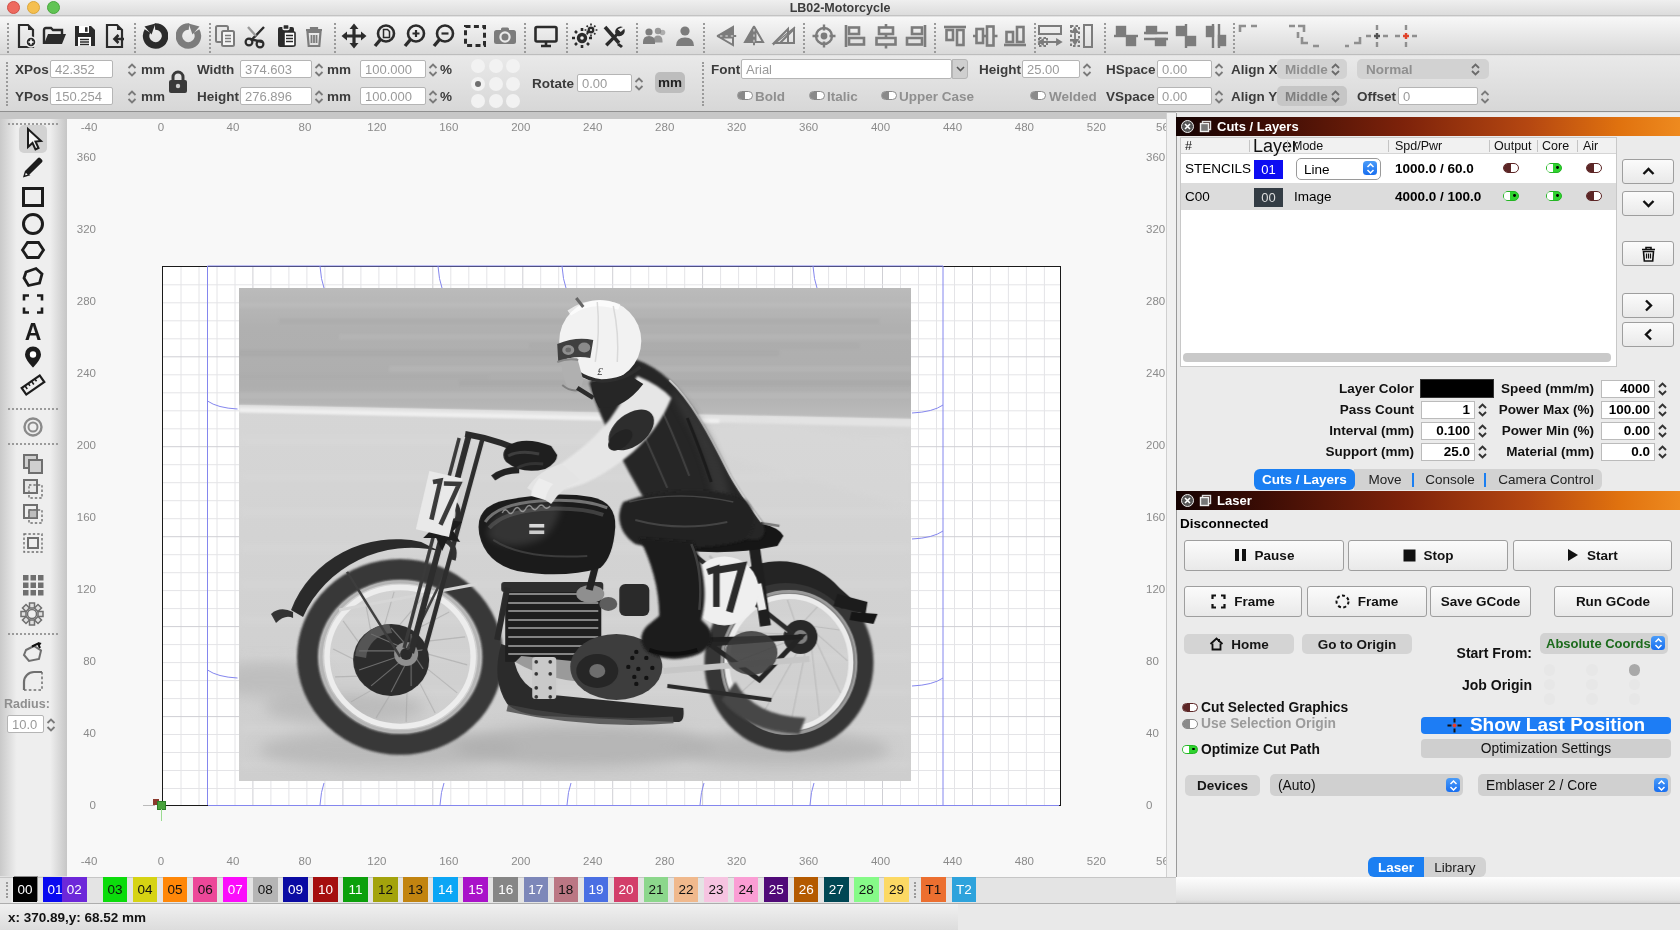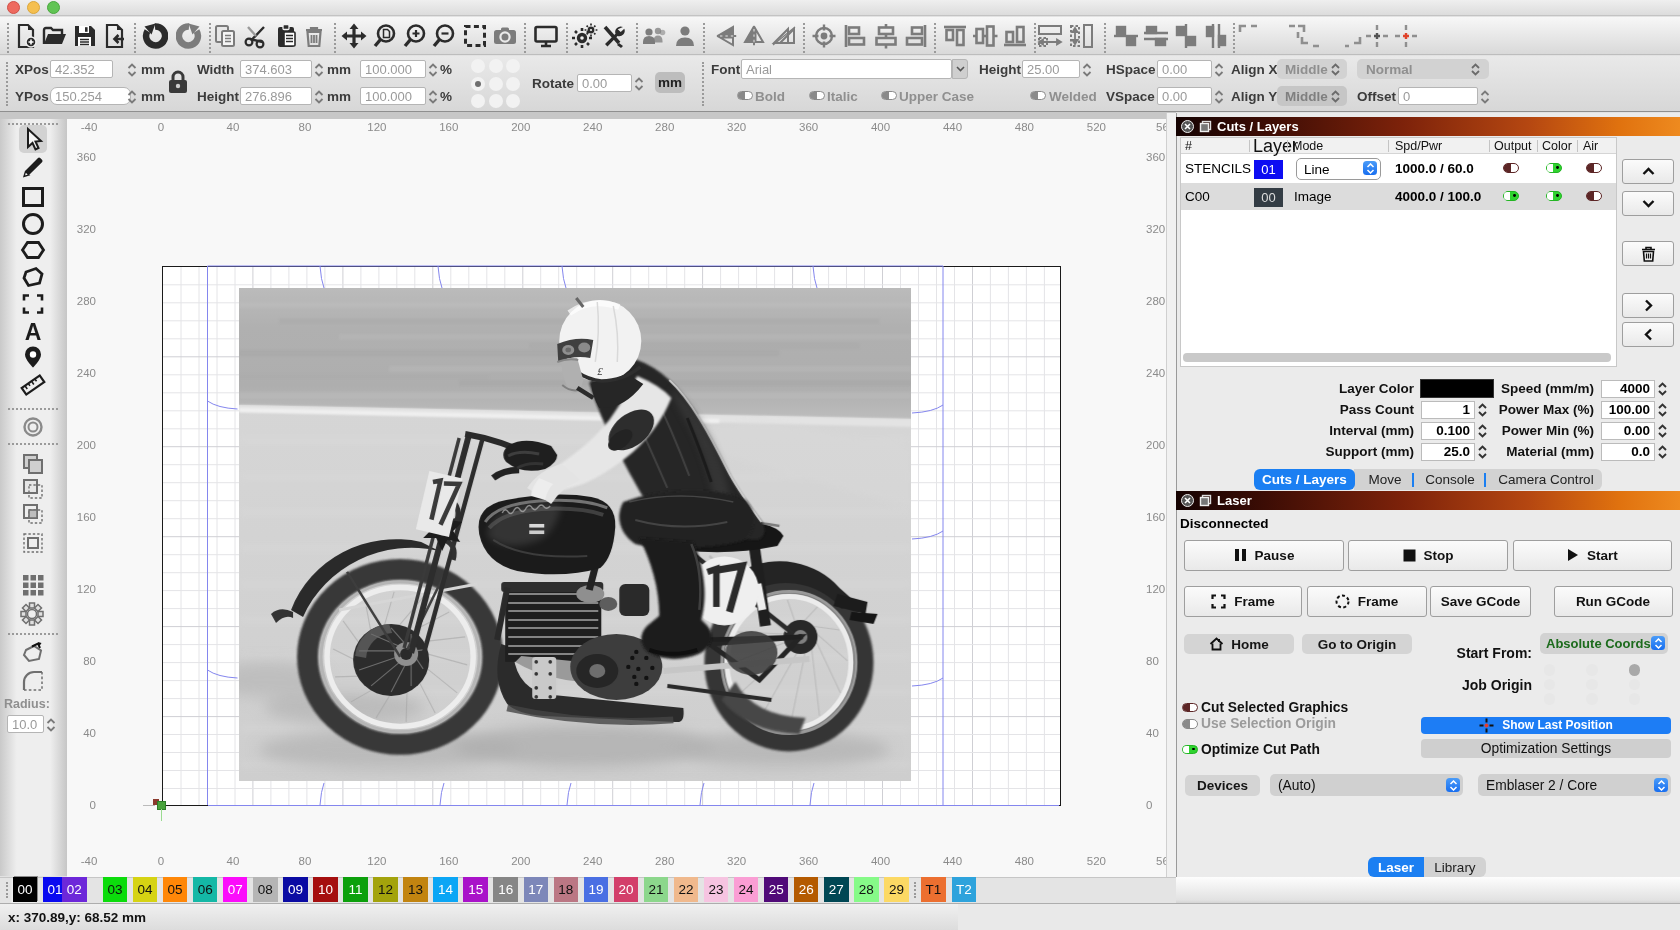--- a/index.html
+++ b/index.html
@@ -20,20 +20,21 @@
 .stp{position:absolute;width:13px;display:flex;flex-direction:column;align-items:center;justify-content:center;color:#555;}
 .bluestp{position:absolute;width:14px;height:14px;border-radius:3.5px;background:linear-gradient(#4b9cf8,#176ef0);display:flex;flex-direction:column;align-items:center;justify-content:center;}
 .sw{position:absolute;top:877px;width:24.6px;height:25px;font-size:13.5px;display:flex;align-items:center;justify-content:center;}
 </style></head><body>
 <div id="app">
 
 <div class="abs" style="left:0;top:0;width:1680px;height:16px;background:linear-gradient(#efefef,#dcdcdc);border-bottom:1px solid #c3c3c3;"></div>
 <div class="abs" style="left:7px;top:1px;width:13px;height:13px;border-radius:50%;background:#ee6a5f;border:0.5px solid #d05048;"></div>
 <div class="abs" style="left:27px;top:1px;width:13px;height:13px;border-radius:50%;background:#f5bf4f;border:0.5px solid #dba63a;"></div>
 <div class="abs" style="left:47px;top:1px;width:13px;height:13px;border-radius:50%;background:#61c454;border:0.5px solid #4aa73e;"></div>
+<div class="abs" style="left:0;top:0px;width:1680px;height:16px;display:flex;align-items:center;justify-content:center;font-size:12.5px;font-weight:bold;color:#3d3d3d;">LB02-Motorcycle</div>
 <div class="abs" style="left:0;top:17px;width:1680px;height:38px;background:linear-gradient(#f7f7f7,#d9d9d9);border-bottom:1px solid #bdbdbd;"></div>
     <svg class="ic" style="left:12.7px;top:23px" width="26" height="26" viewBox="0 0 26 26">
       <path d="M6 2 h9 l5 5 v17 h-14 z" fill="none" stroke="#2b2b2b" stroke-width="2.2"></path>
       <path d="M15 2 l5 5 h-5 z" fill="#2b2b2b"></path>
       <circle cx="18" cy="19" r="5" fill="#2b2b2b" stroke="#f0f0f0" stroke-width="1.5"></circle>
       <path d="M18 16.5 v5 M15.5 19 h5" stroke="#fff" stroke-width="1.6"></path>
     </svg>
     <svg class="ic" style="left:42px;top:23px" width="26" height="26" viewBox="0 0 26 26">
       <path d="M2 21 V7 q0-2 2-2 h5 l2 2 h9 v4" fill="none" stroke="#2b2b2b" stroke-width="2.4"></path>
       <path d="M2 21 l4-10 h18 l-4 10 z" fill="#2b2b2b"></path>
@@ -302,21 +303,21 @@
     <div class="lab" style="left:15px;top:61px;height:16px;">XPos</div>
     <div class="inp" style="left:50px;top:60px;width:63px;height:18px;">42.352</div>
     <div class="spin" style="left:126px;top:61px;height:18px">
       <svg width="10" height="16" viewBox="0 0 10 16">
         <path d="M1.5 6 L5 2.5 8.5 6" fill="none" stroke="#7a7a7a" stroke-width="1.8"></path>
         <path d="M1.5 10 L5 13.5 8.5 10" fill="none" stroke="#7a7a7a" stroke-width="1.8"></path>
       </svg>
     </div>
     <div class="lab" style="left:141px;top:61px;height:16px;">mm</div>
     <div class="lab" style="left:15px;top:88px;height:16px;">YPos</div>
-    <div class="inp" style="left:50px;top:87px;width:81px;height:18px;border-radius:7px;">150.254</div>
+    <div class="inp" style="left:50px;top:87px;width:63px;height:18px;">150.254</div>
     <div class="spin" style="left:126px;top:88px;height:18px">
       <svg width="10" height="16" viewBox="0 0 10 16">
         <path d="M1.5 6 L5 2.5 8.5 6" fill="none" stroke="#7a7a7a" stroke-width="1.8"></path>
         <path d="M1.5 10 L5 13.5 8.5 10" fill="none" stroke="#7a7a7a" stroke-width="1.8"></path>
       </svg>
     </div>
     <div class="lab" style="left:141px;top:88px;height:16px;">mm</div>
     <svg class="abs" style="left:166px;top:68px" width="24" height="28" viewBox="0 0 24 28">
       <rect x="3" y="12" width="18" height="13" rx="2" fill="#3a3a3a"></rect>
       <path d="M7 12 V9 a5 5 0 0 1 10 0 v3" fill="none" stroke="#3a3a3a" stroke-width="3"></path>
@@ -960,21 +961,21 @@
       <rect x="1.5" y="3.5" width="8" height="8" fill="#777" stroke="#eee" stroke-width="1.4"></rect>
     </svg>
     <div class="abs" style="left:1217px;top:117px;height:19px;display:flex;align-items:center;font-size:13px;font-weight:bold;color:#fff;">Cuts / Layers</div>
     <div class="abs" style="left:1180px;top:137px;width:437px;height:230px;background:#fff;border:1px solid #c8c8c8;"></div>
     <div class="abs" style="left:1181px;top:138px;width:435px;height:16px;background:#f1f1f1;border-bottom:1px solid #d5d5d5;"></div>
     <div class="abs" style="left:1185px;top:138px;height:16px;display:flex;align-items:center;font-size:12.5px;color:#111;">#</div>
     <div class="abs" style="left:1253px;top:138px;height:16px;display:flex;align-items:center;font-size:18px;color:#111;">Layer</div>
     <div class="abs" style="left:1292px;top:138px;height:16px;display:flex;align-items:center;font-size:12.5px;color:#111;">Mode</div>
     <div class="abs" style="left:1395px;top:138px;height:16px;display:flex;align-items:center;font-size:12.5px;color:#111;">Spd/Pwr</div>
     <div class="abs" style="left:1494px;top:138px;height:16px;display:flex;align-items:center;font-size:12.5px;color:#111;">Output</div>
-    <div class="abs" style="left:1542px;top:138px;height:16px;display:flex;align-items:center;font-size:12.5px;color:#111;">Color</div>
+    <div class="abs" style="left:1542px;top:138px;height:16px;display:flex;align-items:center;font-size:12.5px;color:#111;">Core</div>
     <div class="abs" style="left:1583px;top:138px;height:16px;display:flex;align-items:center;font-size:12.5px;color:#111;">Air</div>
     <div class="abs" style="left:1249px;top:140px;width:1px;height:12px;background:#c4c4c4;"></div>
     <div class="abs" style="left:1287px;top:140px;width:1px;height:12px;background:#c4c4c4;"></div>
     <div class="abs" style="left:1388px;top:140px;width:1px;height:12px;background:#c4c4c4;"></div>
     <div class="abs" style="left:1489px;top:140px;width:1px;height:12px;background:#c4c4c4;"></div>
     <div class="abs" style="left:1537px;top:140px;width:1px;height:12px;background:#c4c4c4;"></div>
     <div class="abs" style="left:1577px;top:140px;width:1px;height:12px;background:#c4c4c4;"></div>
     <div class="abs" style="left:1181px;top:183px;width:435px;height:27px;background:#dcdcdc;"></div>
     <div class="abs" style="left:1185px;top:155px;height:26px;display:flex;align-items:center;font-size:13.5px;color:#000;">STENCILS</div>
     <div class="abs" style="left:1254px;top:160px;width:29px;height:19px;background:#0d0df2;color:#fff;font-size:13px;display:flex;align-items:center;justify-content:center;">01</div>
@@ -1163,21 +1164,21 @@
     <div class="abs" style="left:1201px;top:700px;height:15px;display:flex;align-items:center;font-size:13.8px;font-weight:bold;color:#111;">Cut Selected Graphics</div>
     <div class="tgl" style="left:1182px;top:719px;background:#fff;border:1.6px solid #8a8a8a;">
       <div style="position:absolute;left:0;top:0;width:52%;height:100%;background:#8a8a8a;border-radius:3.2px 0 0 3.2px;"></div>
     </div>
     <div class="abs" style="left:1201px;top:716px;height:15px;display:flex;align-items:center;font-size:13.8px;font-weight:bold;color:#9b9b9b;">Use Selection Origin</div>
     <div class="tgl" style="left:1182px;top:744.5px;background:#2fd32f;border:1.6px solid #23b523;">
       <div style="position:absolute;left:0;top:0;width:46%;height:100%;background:#fff;border-radius:3.2px 0 0 3.2px;"></div>
       <div style="position:absolute;right:2.5px;top:2.2px;width:2.8px;height:2.8px;border-radius:50%;background:#000;"></div>
     </div>
     <div class="abs" style="left:1201px;top:742px;height:15px;display:flex;align-items:center;font-size:13.8px;font-weight:bold;color:#111;">Optimize Cut Path</div>
-    <div class="abs" style="left:1421px;top:716.5px;width:250px;height:17.5px;background:#1d7df5;border-radius:4px;display:flex;align-items:center;justify-content:center;font-size:12px;font-weight:bold;color:#fff;"><svg width="15" height="15" viewBox="0 0 15 15" style="margin-right:8px">
+    <div class="abs" style="left:1421px;top:716.5px;width:250px;height:17.5px;background:#1d7df5;border-radius:4px;display:flex;align-items:center;justify-content:center;font-size:19px;font-weight:bold;color:#fff;"><svg width="15" height="15" viewBox="0 0 15 15" style="margin-right:8px">
         <path d="M7.5 0.5 v4 M7.5 10.5 v4 M0.5 7.5 h4 M10.5 7.5 h4" stroke="#111" stroke-width="2"></path>
         <circle cx="7.5" cy="7.5" r="2" fill="#e23c2c"></circle>
       </svg>Show Last Position</div>
     <div class="abs" style="left:1421px;top:739px;width:250px;height:18.5px;background:#cfcfcf;border-radius:4px;display:flex;align-items:center;justify-content:center;font-size:13.8px;color:#111;">Optimization Settings</div>
     <div class="gbtn" style="left:1185px;top:775px;width:75px;height:21px;font-weight:bold;">Devices</div>
     <div class="gbtn" style="left:1270px;top:774px;width:193px;height:22px;background:#d0d0d0;"></div>
     <div class="abs" style="left:1278px;top:774px;height:22px;display:flex;align-items:center;font-size:13.8px;color:#111;">(Auto)</div>
     <div class="bluestp" style="left:1446px;top:778px;">
       <svg width="9" height="11" viewBox="0 0 9 11">
         <path d="M1.5 4 L4.5 1 7.5 4 M1.5 7 L4.5 10 7.5 7" fill="none" stroke="#fff" stroke-width="1.5"></path>
@@ -1194,21 +1195,21 @@
     <div class="abs" style="left:1368px;top:857px;width:56px;height:20px;background:#1b7ff2;border-radius:6px 0 0 6px;display:flex;align-items:center;justify-content:center;font-size:13.5px;font-weight:bold;color:#fff;">Laser</div>
     <div class="abs" style="left:1176px;top:877px;width:504px;height:28px;background:linear-gradient(#fdfdfd,#e2e2e2 85%,#cfcfcf);border-bottom:1px solid #8f8f8f;"></div>
     <div class="abs" style="left:0;top:877px;width:1176px;height:26px;background:#e4e4e4;border-top:1px solid #c6c6c6;"></div>
     <div class="abs" style="left:6px;top:882px;width:2px;height:16px;border-left:2px dotted #9a9a9a;"></div>
     <div class="sw" style="left:12.6px;background:#000000;color:#fff;box-shadow: -1.5px 1.5px 0 #efefef, 1px -1px 0 #8a8a8a;">00</div>
     <div class="sw" style="left:42.6px;background:#0a0af0;color:#fff;">01</div>
     <div class="sw" style="left:62px;background:#6d28d9;color:#fff;">02</div>
     <div class="sw" style="left:102.8px;background:#0cdc0c;color:#111;">03</div>
     <div class="sw" style="left:132.8px;background:#d6d313;color:#111;">04</div>
     <div class="sw" style="left:162.8px;background:#ff8708;color:#111;">05</div>
-    <div class="sw" style="left:192.9px;background:#14b8a6;color:#111;">06</div>
+    <div class="sw" style="left:192.9px;background:#ec4899;color:#111;">06</div>
     <div class="sw" style="left:222.9px;background:#fb0cfb;color:#fff;">07</div>
     <div class="sw" style="left:253px;background:#b5b5b5;color:#111;">08</div>
     <div class="sw" style="left:283.1px;background:#0b0ba3;color:#fff;">09</div>
     <div class="sw" style="left:313.1px;background:#a50f0f;color:#fff;">10</div>
     <div class="sw" style="left:343.2px;background:#0ca00c;color:#fff;">11</div>
     <div class="sw" style="left:373.2px;background:#a3a30c;color:#111;">12</div>
     <div class="sw" style="left:403.3px;background:#c28410;color:#111;">13</div>
     <div class="sw" style="left:433.3px;background:#0ba6f5;color:#fff;">14</div>
     <div class="sw" style="left:463.4px;background:#a913c9;color:#fff;">15</div>
     <div class="sw" style="left:493.4px;background:#868686;color:#fff;">16</div>

